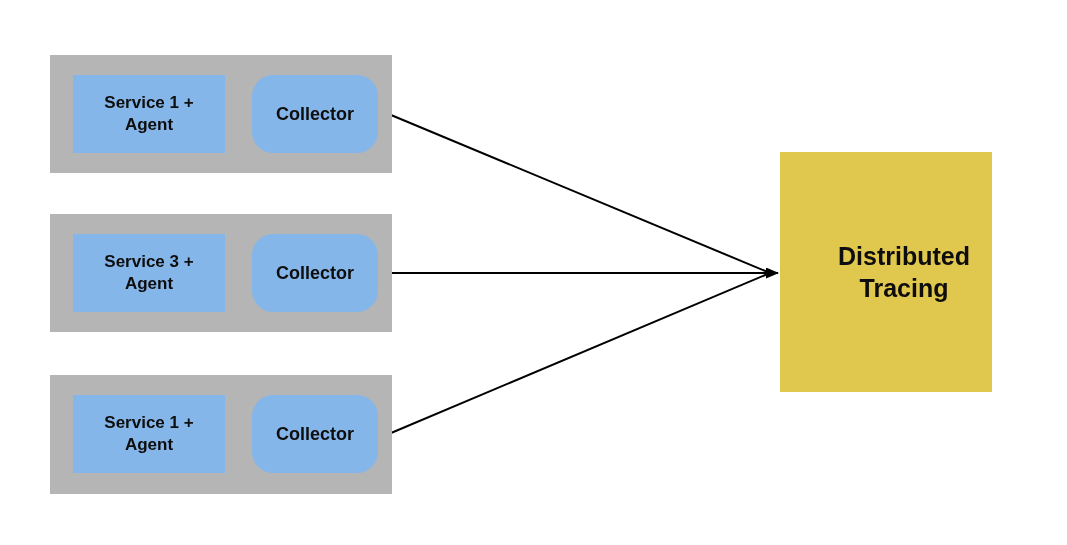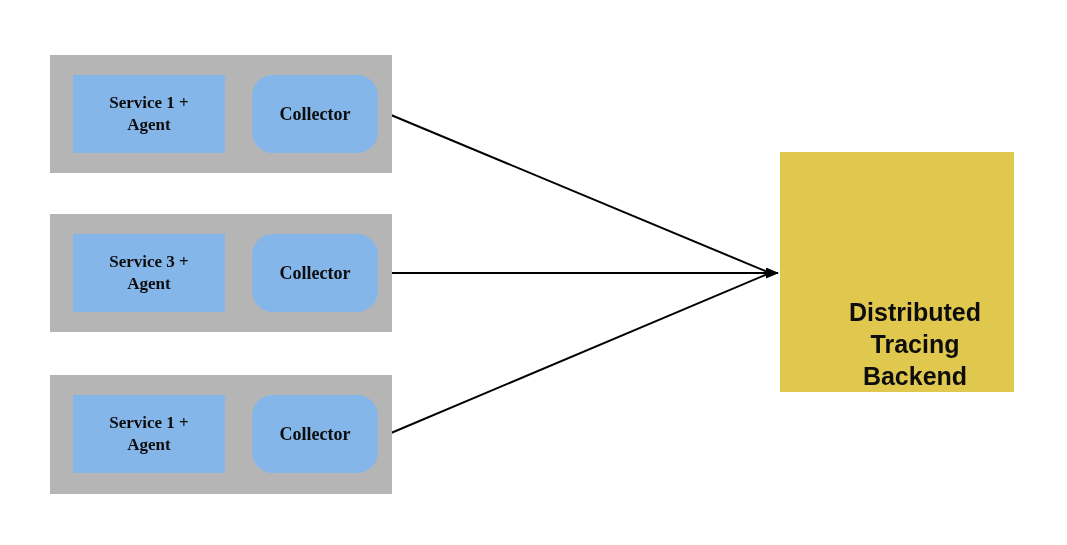--- a/index.html
+++ b/index.html
@@ -32,21 +32,20 @@
     stroke-width: 2;
     fill: none;
   }
 
   .group {
     position: absolute;
     left: 50px;
     width: 342px;
     height: 118px;
     background: var(--container-gray);
-    font-family: Liberation Serif, serif;
   }
   .group-1 { top: 55px; }
   .group-2 { top: 214px; }
   .group-3 { top: 375px; height: 119px; }
 
   .node {
     position: absolute;
     display: flex;
     align-items: center;
     justify-content: center;
@@ -64,26 +63,26 @@
   .collector-node {
     left: 202px; top: 20px;
     width: 126px; height: 78px;
     font-size: 18px;
     border-radius: 21px;
   }
 
   .backend-node {
     position: absolute;
     left: 780px; top: 152px;
-    width: 234px; height: 240px;
+    width: 212px; height: 240px;
     background: var(--backend-yellow);
     display: flex;
     flex-direction: column;
     align-items: center;
-    justify-content: flex-end;
+    justify-content: center;
     text-align: center;
     color: var(--text-black);
     font-weight: 700;
     font-size: 25px;
     line-height: 32px;
     padding-left: 36px;
   }
 </style>
 </head>
 <body>
@@ -138,16 +137,15 @@
       </div>
     </div>
     <div class="node collector-node">
       <span>Collector</span>
     </div>
   </div>
 
   <div class="backend-node">
     <div>Distributed</div>
     <div>Tracing</div>
-    <div>Backend</div>
   </div>
 
 </div>
 
 </body></html>

